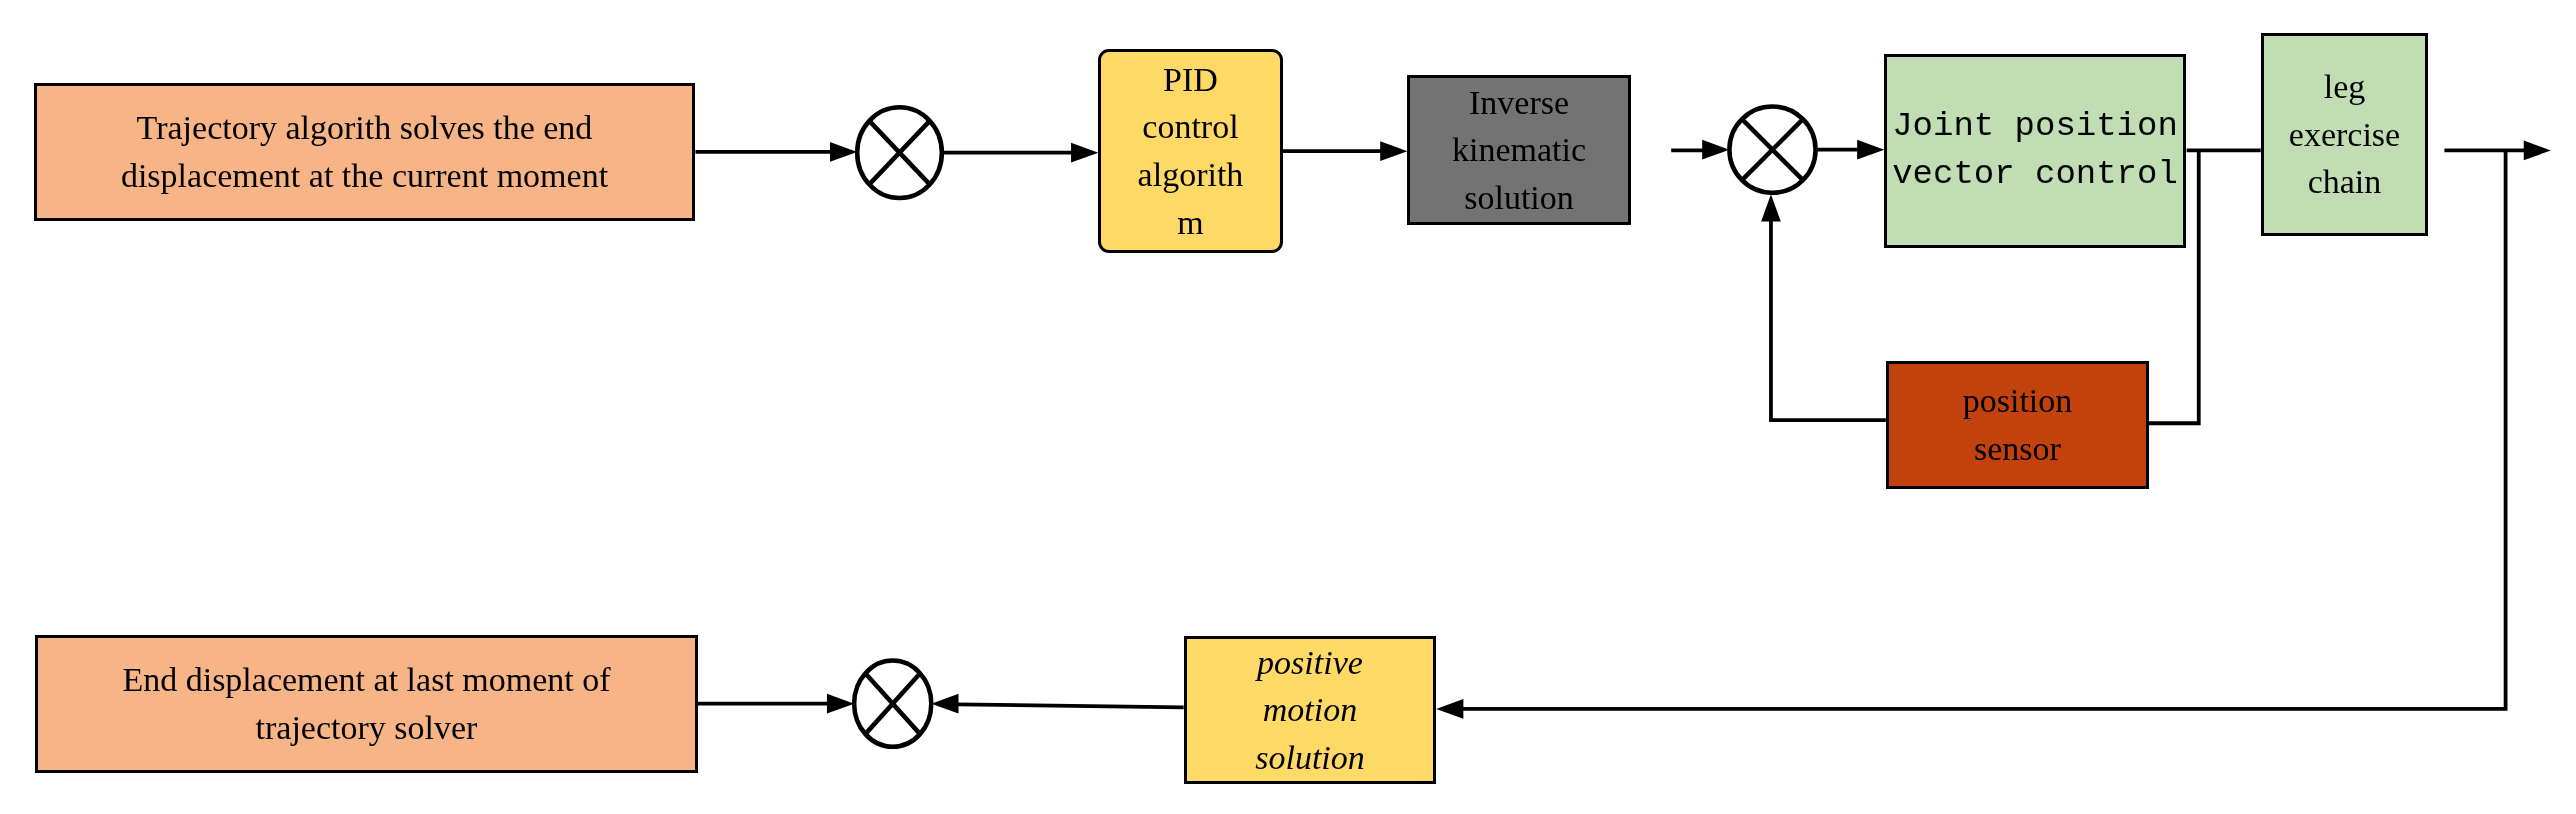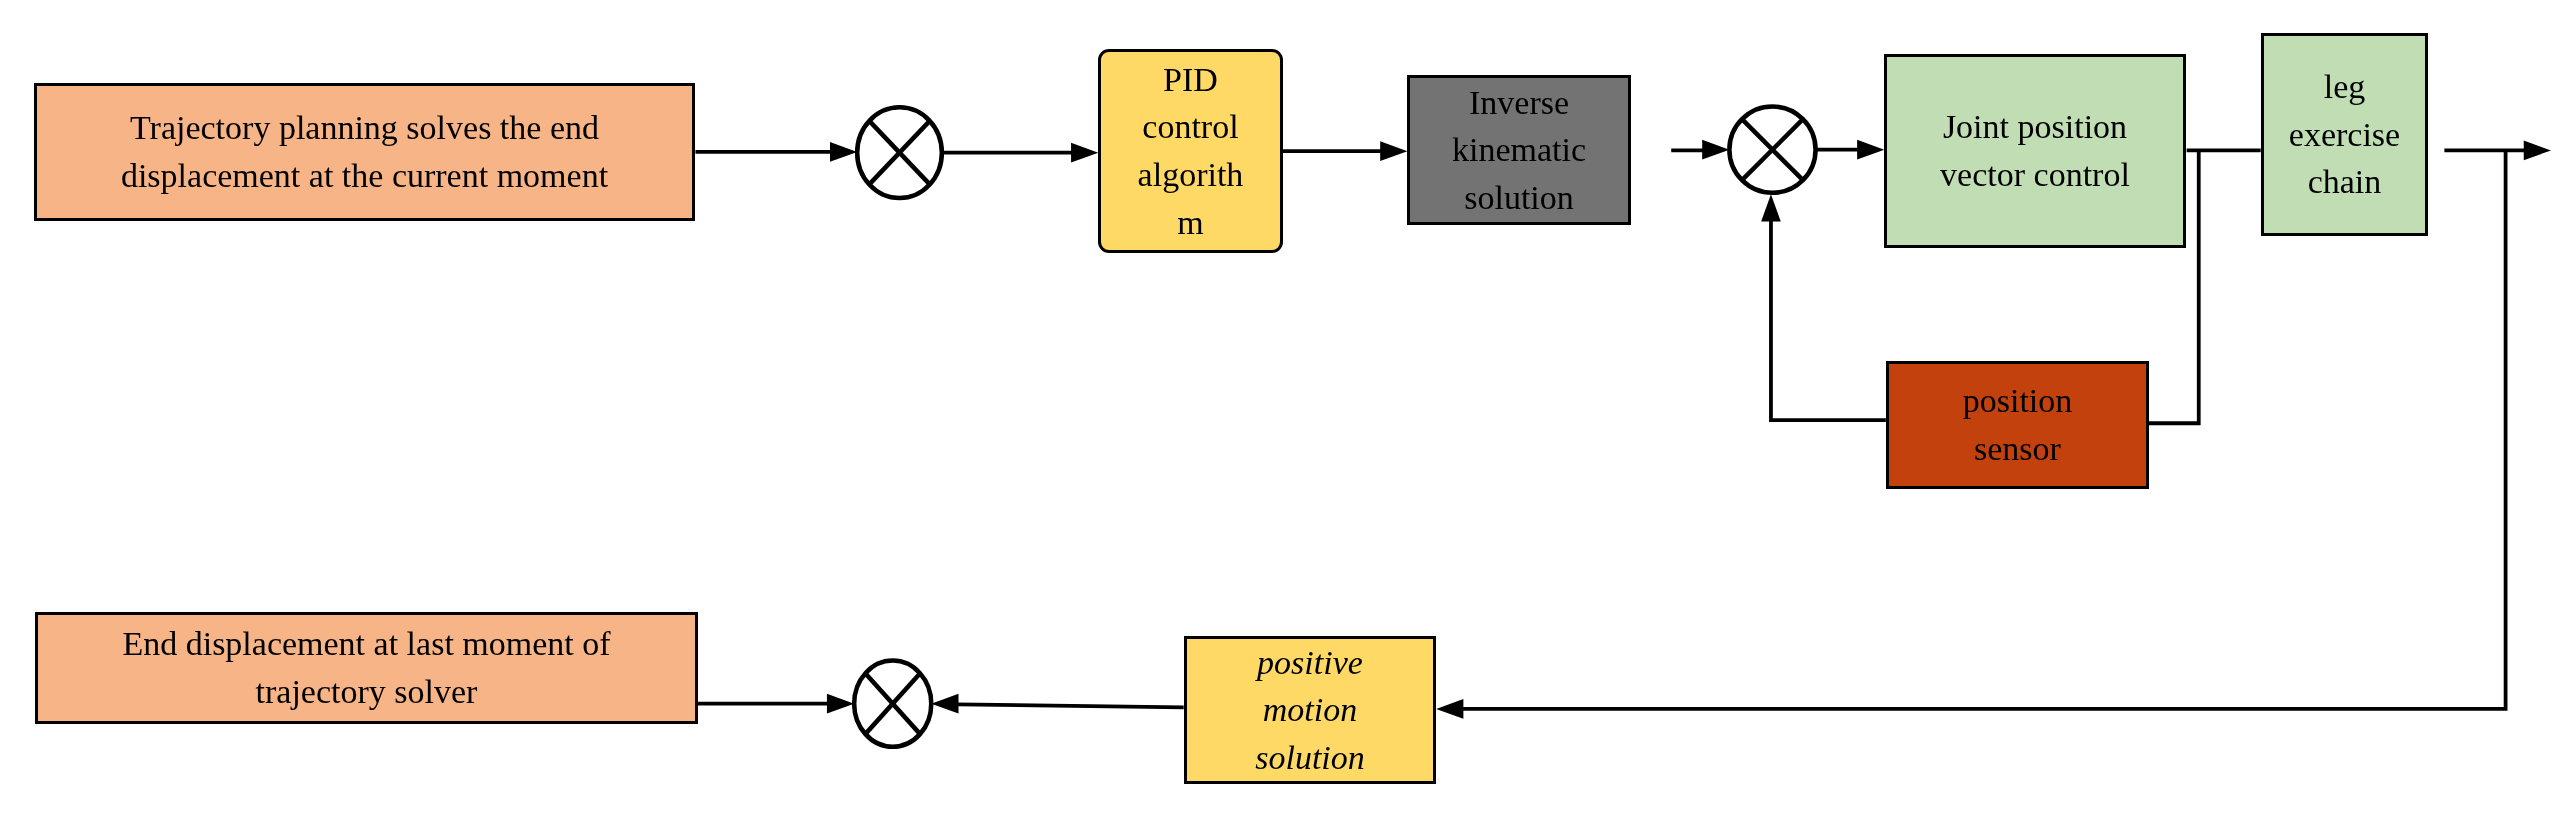--- a/index.html
+++ b/index.html
@@ -106,43 +106,43 @@
       <line class="junction-x" x1="2385" y1="158" x2="2305" y2="238"></line>
     </g>
 
     <g>
       <ellipse class="junction-circle" cx="1181" cy="931" rx="51" ry="57"></ellipse>
       <line class="junction-x" x1="1145" y1="891" x2="1217" y2="971"></line>
       <line class="junction-x" x1="1217" y1="891" x2="1145" y2="971"></line>
     </g>
   </svg>
 
-  <div class="node" style="left: 34px; top: 83px; width: 661px; height: 138px; background: rgb(247, 180, 134);">Trajectory planning solves the end
+  <div class="node" style="left: 34px; top: 83px; width: 661px; height: 138px; background: rgb(247, 180, 134);">Trajectory algorith solves the end
 displacement at the current moment</div>
 
   <div class="node" style="left: 1098px; top: 49px; width: 185px; height: 204px; background: rgb(255, 217, 102); border-radius: 11px;">PID
 control
 algorith
 m</div>
 
   <div class="node" style="left: 1407px; top: 75px; width: 224px; height: 150px; background: #737373;">Inverse
 kinematic
 solution</div>
 
-  <div class="node" style="left: 1884px; top: 54px; width: 302px; height: 194px; background: rgb(192, 221, 180);">Joint position
+  <div class="node" style="left: 1884px; top: 54px; width: 302px; height: 194px; background: rgb(192, 221, 180); font-family: Liberation Mono, monospace;">Joint position
 vector control</div>
 
   <div class="node" style="left: 2261px; top: 33px; width: 167px; height: 203px; background: rgb(192, 221, 180);">leg
 exercise
 chain</div>
 
   <div class="node" style="left: 1886px; top: 361px; width: 263px; height: 128px; background: #c2410c;">position
 sensor</div>
 
-  <div class="node" style="left: 35px; top: 612px; width: 663px; height: 112px; background: rgb(247, 180, 134);">End displacement at last moment of
+  <div class="node" style="left: 35px; top: 635px; width: 663px; height: 138px; background: rgb(247, 180, 134);">End displacement at last moment of
 trajectory solver</div>
 
   <div class="node" style="left: 1184px; top: 636px; width: 252px; height: 148px; background: rgb(255, 217, 102); font-style: italic;">positive
 motion
 solution</div>
 
 </div>
 
 
 </body></html>

